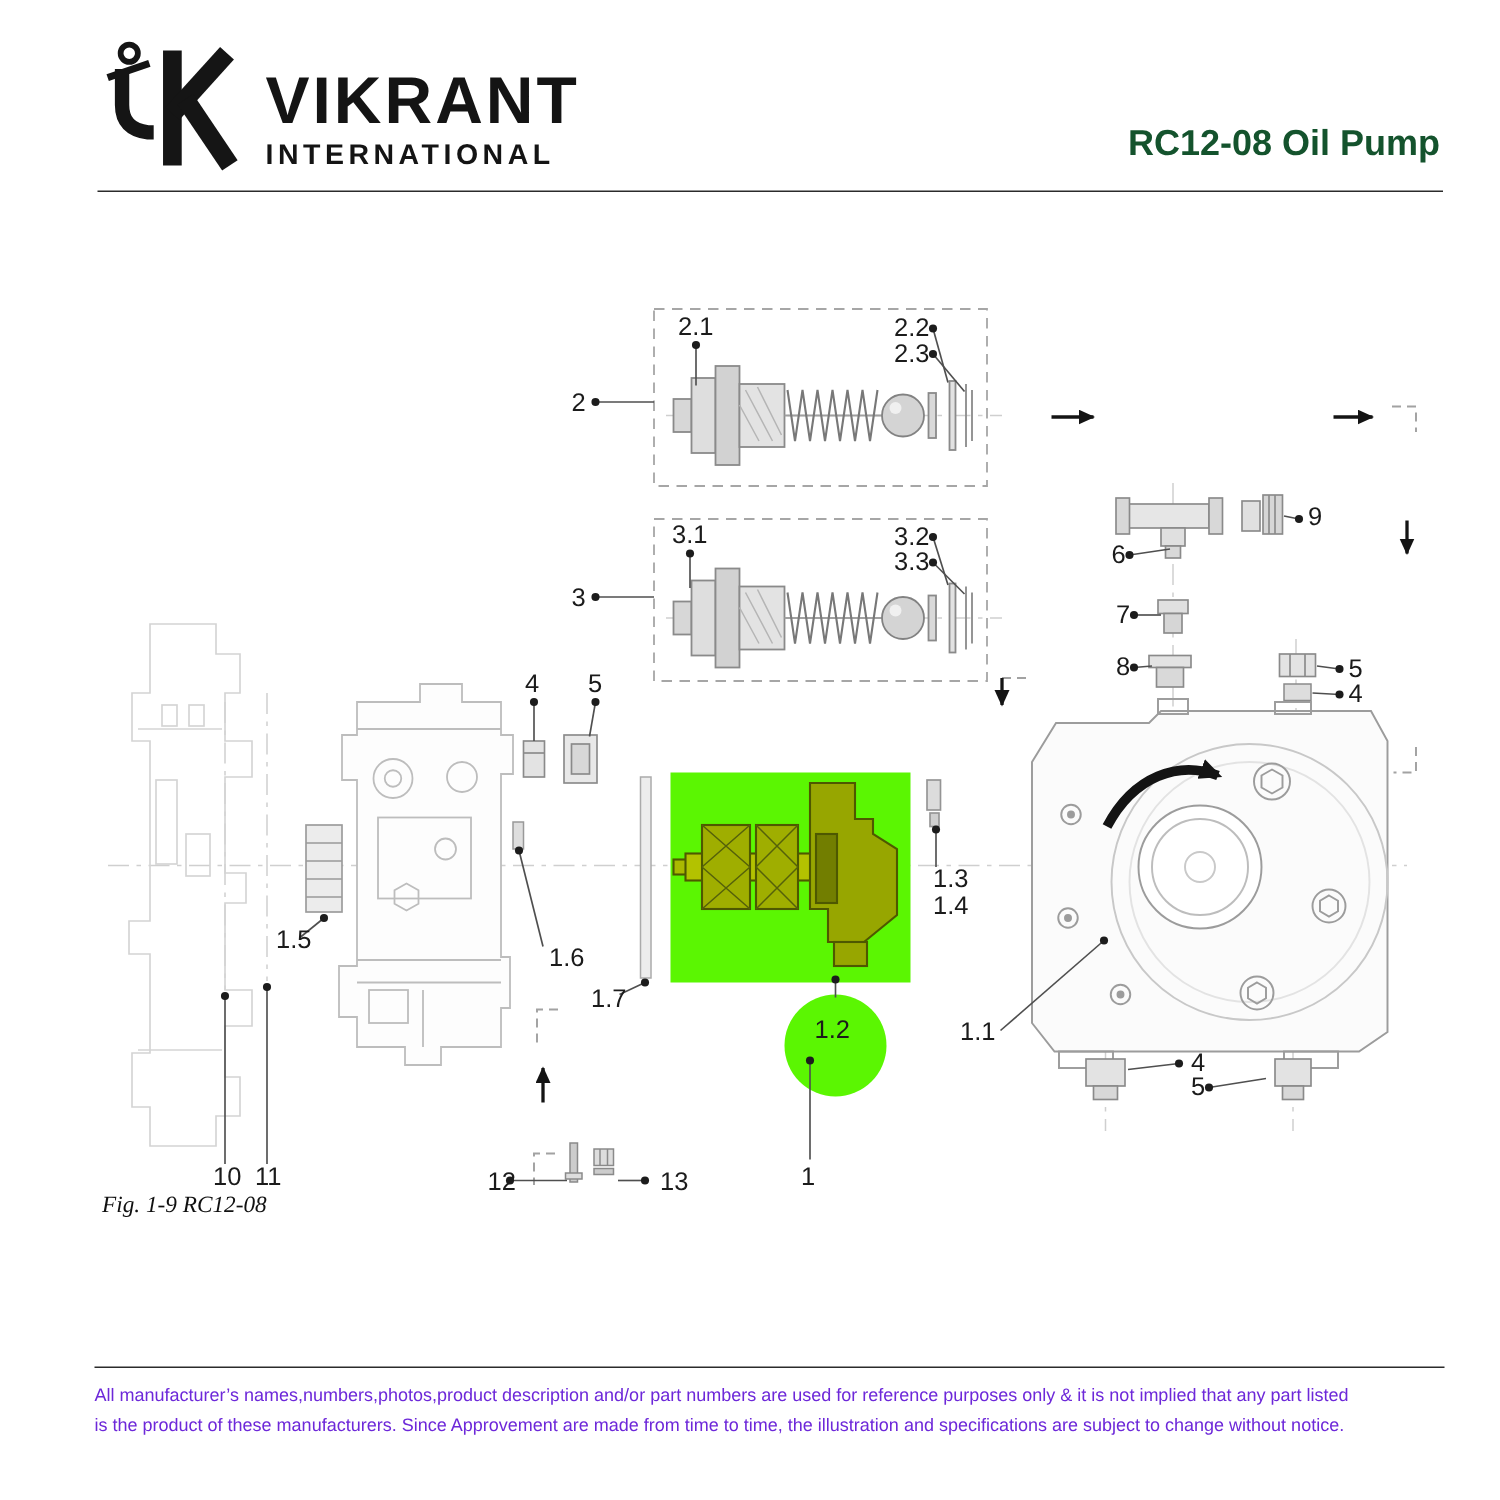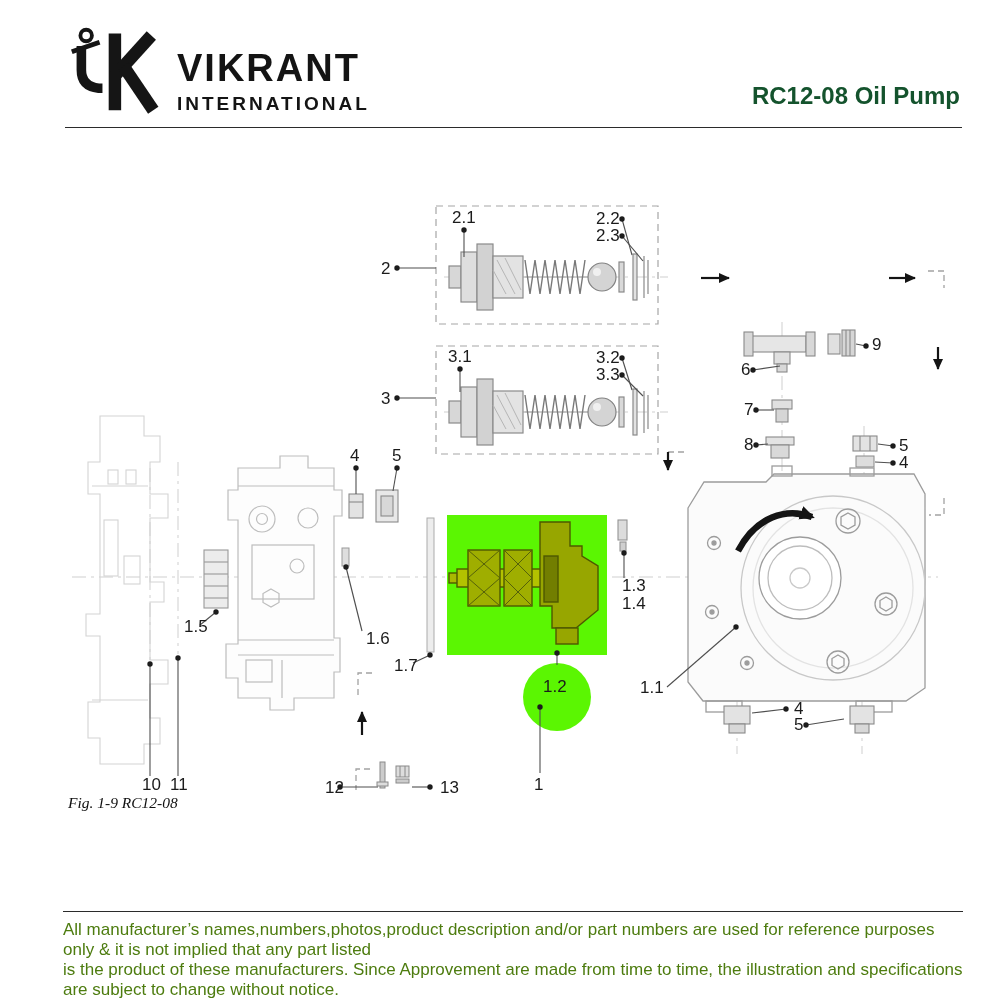--- a/index.html
+++ b/index.html
@@ -5,31 +5,31 @@
   * { margin:0; padding:0; box-sizing:border-box; }
   html,body { width:1000px; height:1000px; background:#fff;
               font-family:"Liberation Sans", sans-serif; }
   .page { position:relative; width:1000px; height:1000px; background:#fff; overflow:hidden; }
 
   .header { position:absolute; left:65px; right:40px; top:24px; display:flex;
             justify-content:space-between; align-items:flex-start; }
   .brand { display:flex; gap:16px; align-items:flex-start; }
   .logo-svg { width:96px; height:92px; }
   .brand-text { margin-top:26px; }
-  .brand-name { font-size:38px; font-weight:bold; letter-spacing:2px; color:#141414; line-height:36px; }
+  .brand-name { font-size:44px; font-weight:bold; letter-spacing:2px; color:#141414; line-height:36px; }
   .brand-sub  { font-size:19px; font-weight:bold; letter-spacing:3px; color:#141414; margin-top:7px; }
   .page-title { font-size:24px; font-weight:bold; color:#14532d; margin-top:58px; }
   .header-rule { position:absolute; left:65px; right:38px; top:127px; border-top:1.6px solid #2b2b2b; }
 
   .diagram-svg { position:absolute; left:0; top:0; width:1000px; height:1000px; }
   .diagram-svg text { font-size:17px; fill:#1b1b1b; font-family:"Liberation Sans",sans-serif; }
   .diagram-svg text.caption { font-family:"Liberation Serif",serif; font-style:italic; font-size:15.5px; fill:#101010; }
 
   .footer { position:absolute; left:63px; right:37px; top:911px; border-top:1.5px solid #2b2b2b;
-            padding-top:8px; font-size:17px; color:#4d7c0f; line-height:20px; }
+            padding-top:8px; font-size:12px; color:#6d28d9; line-height:20px; }
 </style>
 </head>
 <body>
 
 <div class="page">
 
   <div class="header">
     <div class="brand">
       <svg class="logo-svg" viewBox="0 0 100 96">
         <g stroke="#151515" fill="none">

